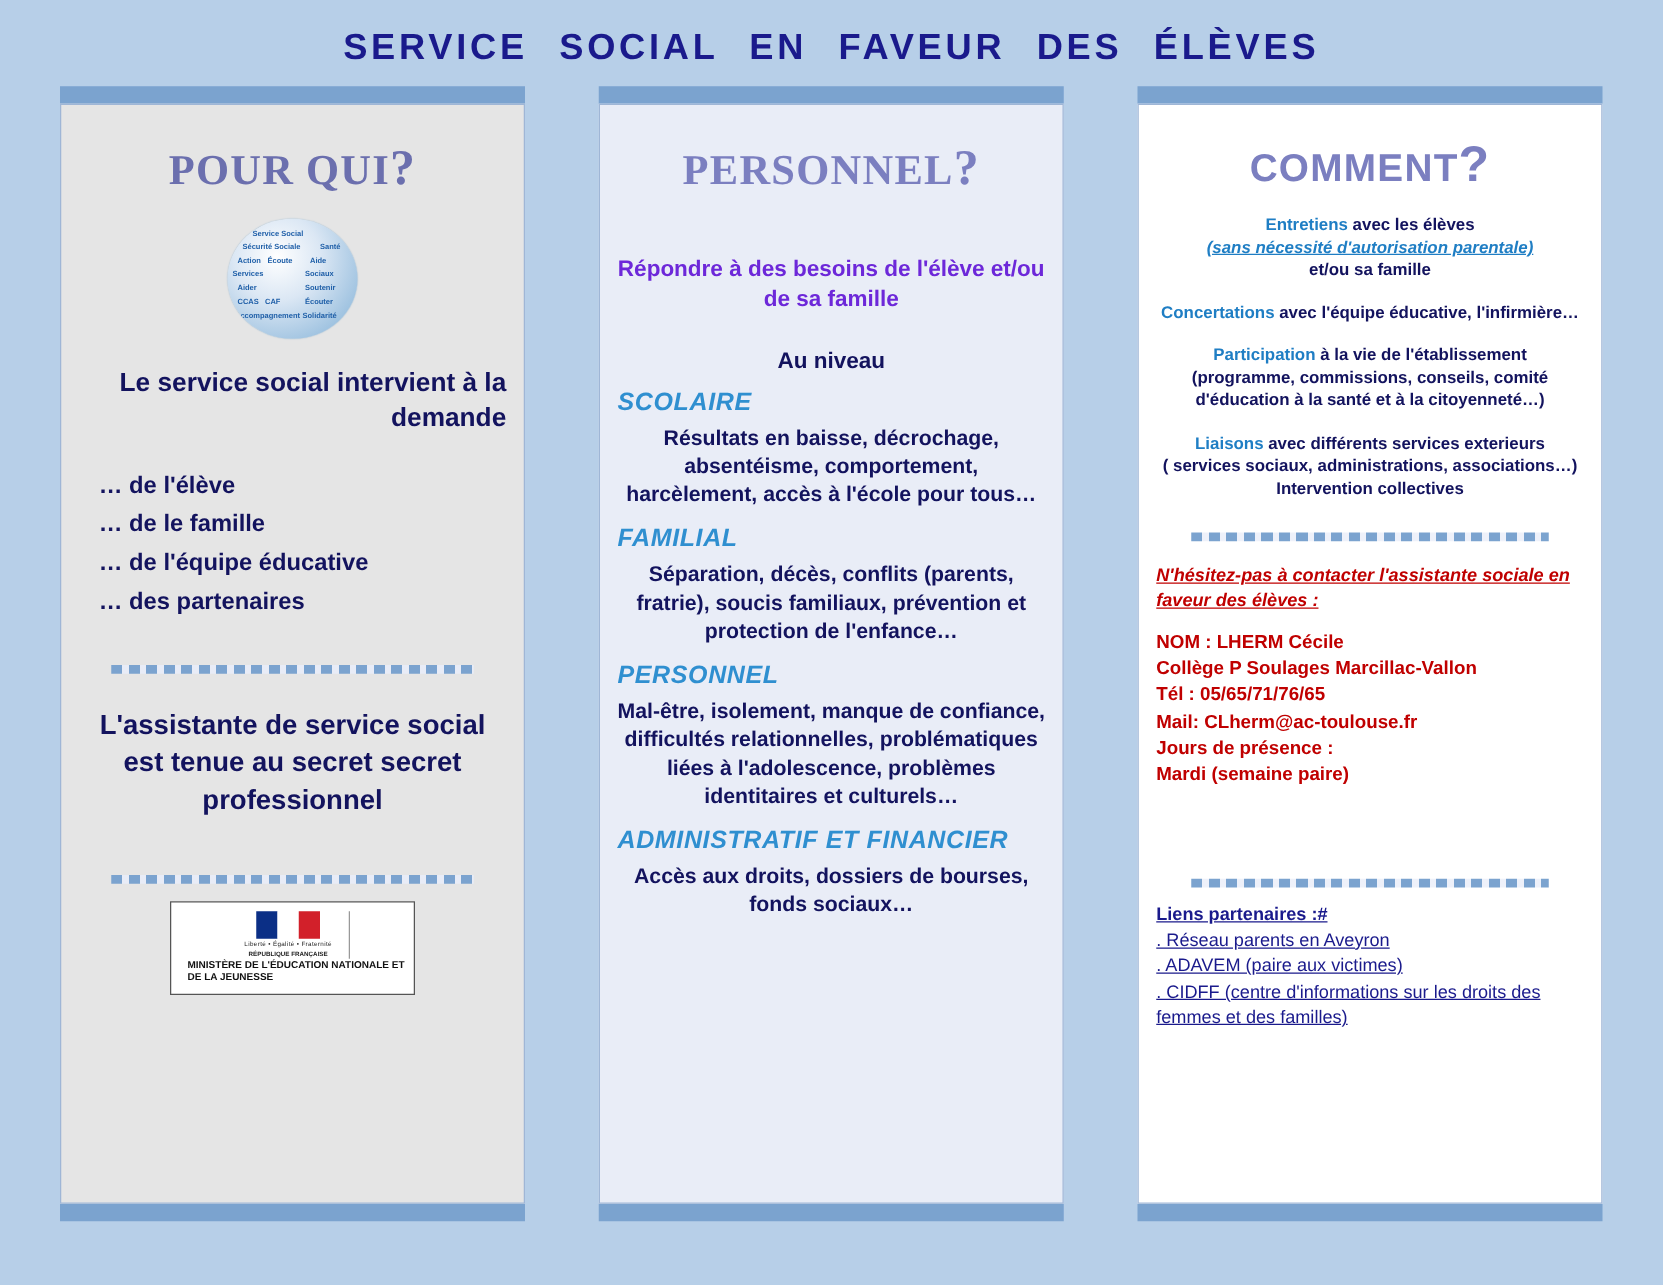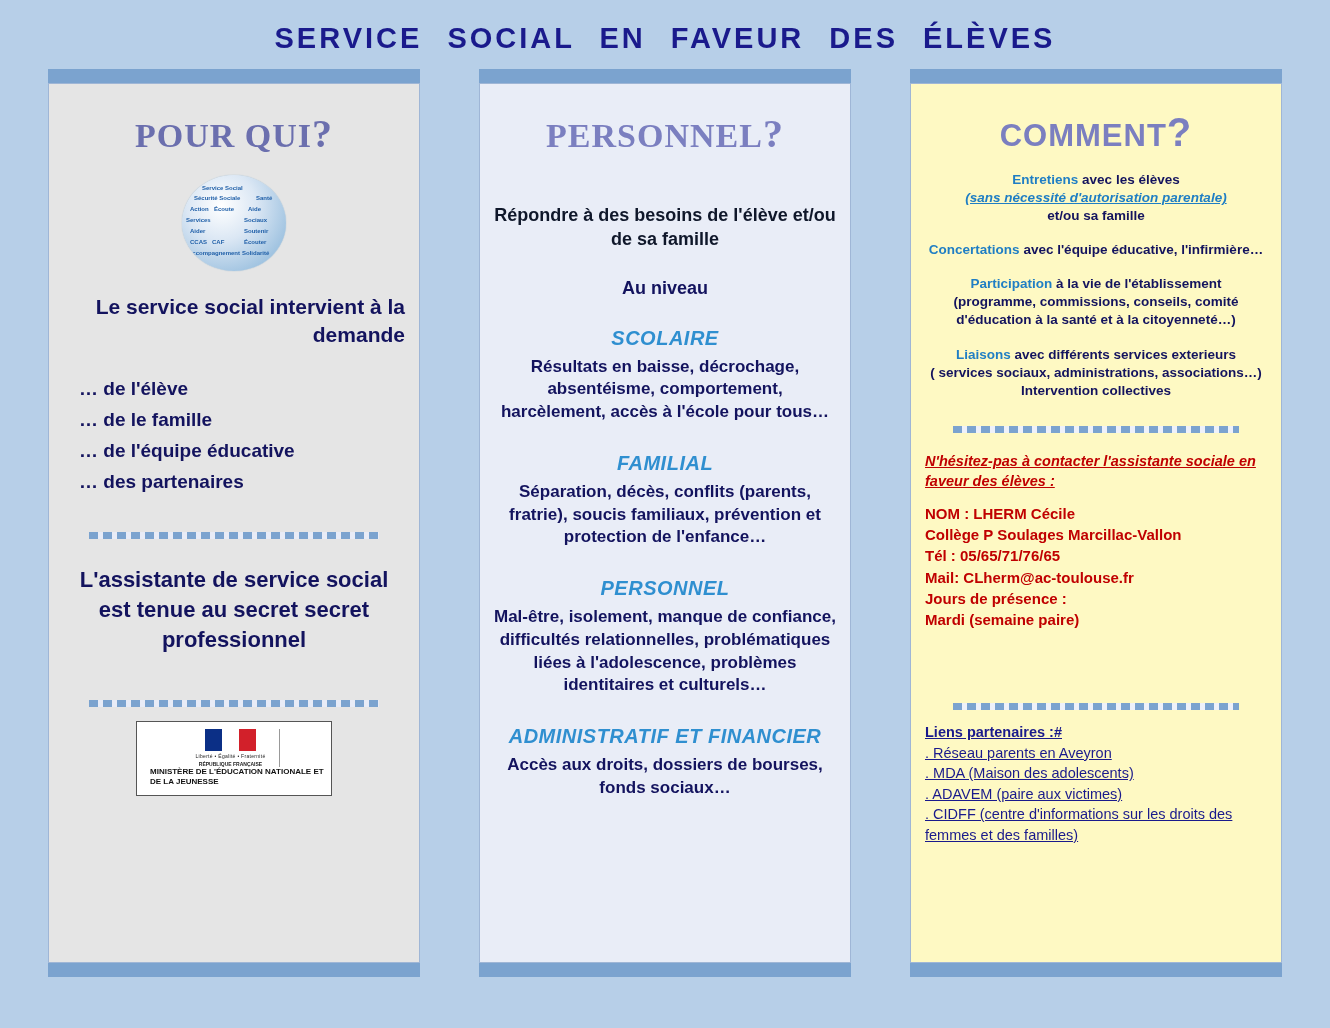--- a/index.html
+++ b/index.html
@@ -44,21 +44,21 @@
     background: #e7ebf6;
     border: 1px solid #9fb6d6;
     box-sizing: border-box;
     width: 100%;
     min-height: 880px;
     padding: 8px 14px 14px 14px;
     position: relative;
   }
   .panel.p1 .inner { background: #e5e5e5; }
   .panel.p2 .inner { background: #e9edf7; }
-  .panel.p3 .inner { background: #fef9c3; }
+  .panel.p3 .inner { background: #ffffff; }
   .panel .band.bottom { margin-top: 0; }
 
   .col-head {
     text-align: center;
     color: #6b6fae;
     font-weight: bold;
     font-size: 34px;
     font-family: "Liberation Serif", serif;
     letter-spacing: 1px;
     margin: 18px 0 10px 0;
@@ -171,40 +171,40 @@
   .logo-flag .bars .b3 { background: #d2202a; }
   .logo-flag .motto { font-size: 5px; color: #222; margin-top: 2px; letter-spacing: .3px; }
   .logo-flag .rep { font-size: 5px; color: #222; font-weight: bold; margin-top: 2px; }
   .logo-text {
     font-size: 8px; color: #111; line-height: 1.35; padding-left: 7px; font-weight: bold;
   }
 
   
   .c2-top {
     text-align: center;
-    color: #0f172a;
+    color: #6d28d9;
     font-weight: bold;
     font-size: 18px;
     line-height: 1.35;
     margin-top: 46px;
   }
   .c2-niveau {
     text-align: center;
     color: #13135e;
     font-weight: bold;
     font-size: 18px;
     margin-top: 26px;
   }
   .sec-head {
-    text-align: center;
+    text-align: left;
     color: #2f8fd0;
     font-weight: bold;
     font-style: italic;
     font-size: 20px;
-    margin-top: 28px;
+    margin-top: 12px;
     margin-bottom: 6px;
     letter-spacing: .5px;
   }
   .sec-body {
     text-align: center;
     color: #13135e;
     font-weight: bold;
     font-size: 17px;
     line-height: 1.34;
   }
@@ -395,21 +395,20 @@
         <div>Mail: CLherm@ac-toulouse.fr</div>
         <div>Jours de présence :</div>
         <div>Mardi (semaine paire)</div>
       </div>
 
       <div class="divider4"></div>
 
       <div class="c3-links-title">Liens partenaires :#</div>
       <div class="c3-links">
         <span class="lnk">. Réseau parents en Aveyron</span>
-        <span class="lnk">. MDA (Maison des adolescents)</span>
         <span class="lnk">. ADAVEM (paire aux victimes)</span>
         <span class="lnk">. CIDFF (centre d'informations  sur les droits des femmes et des familles)</span>
       </div>
     </div>
     <div class="band bottom"></div>
   </section>
 
 </div>
 
 </body></html>

